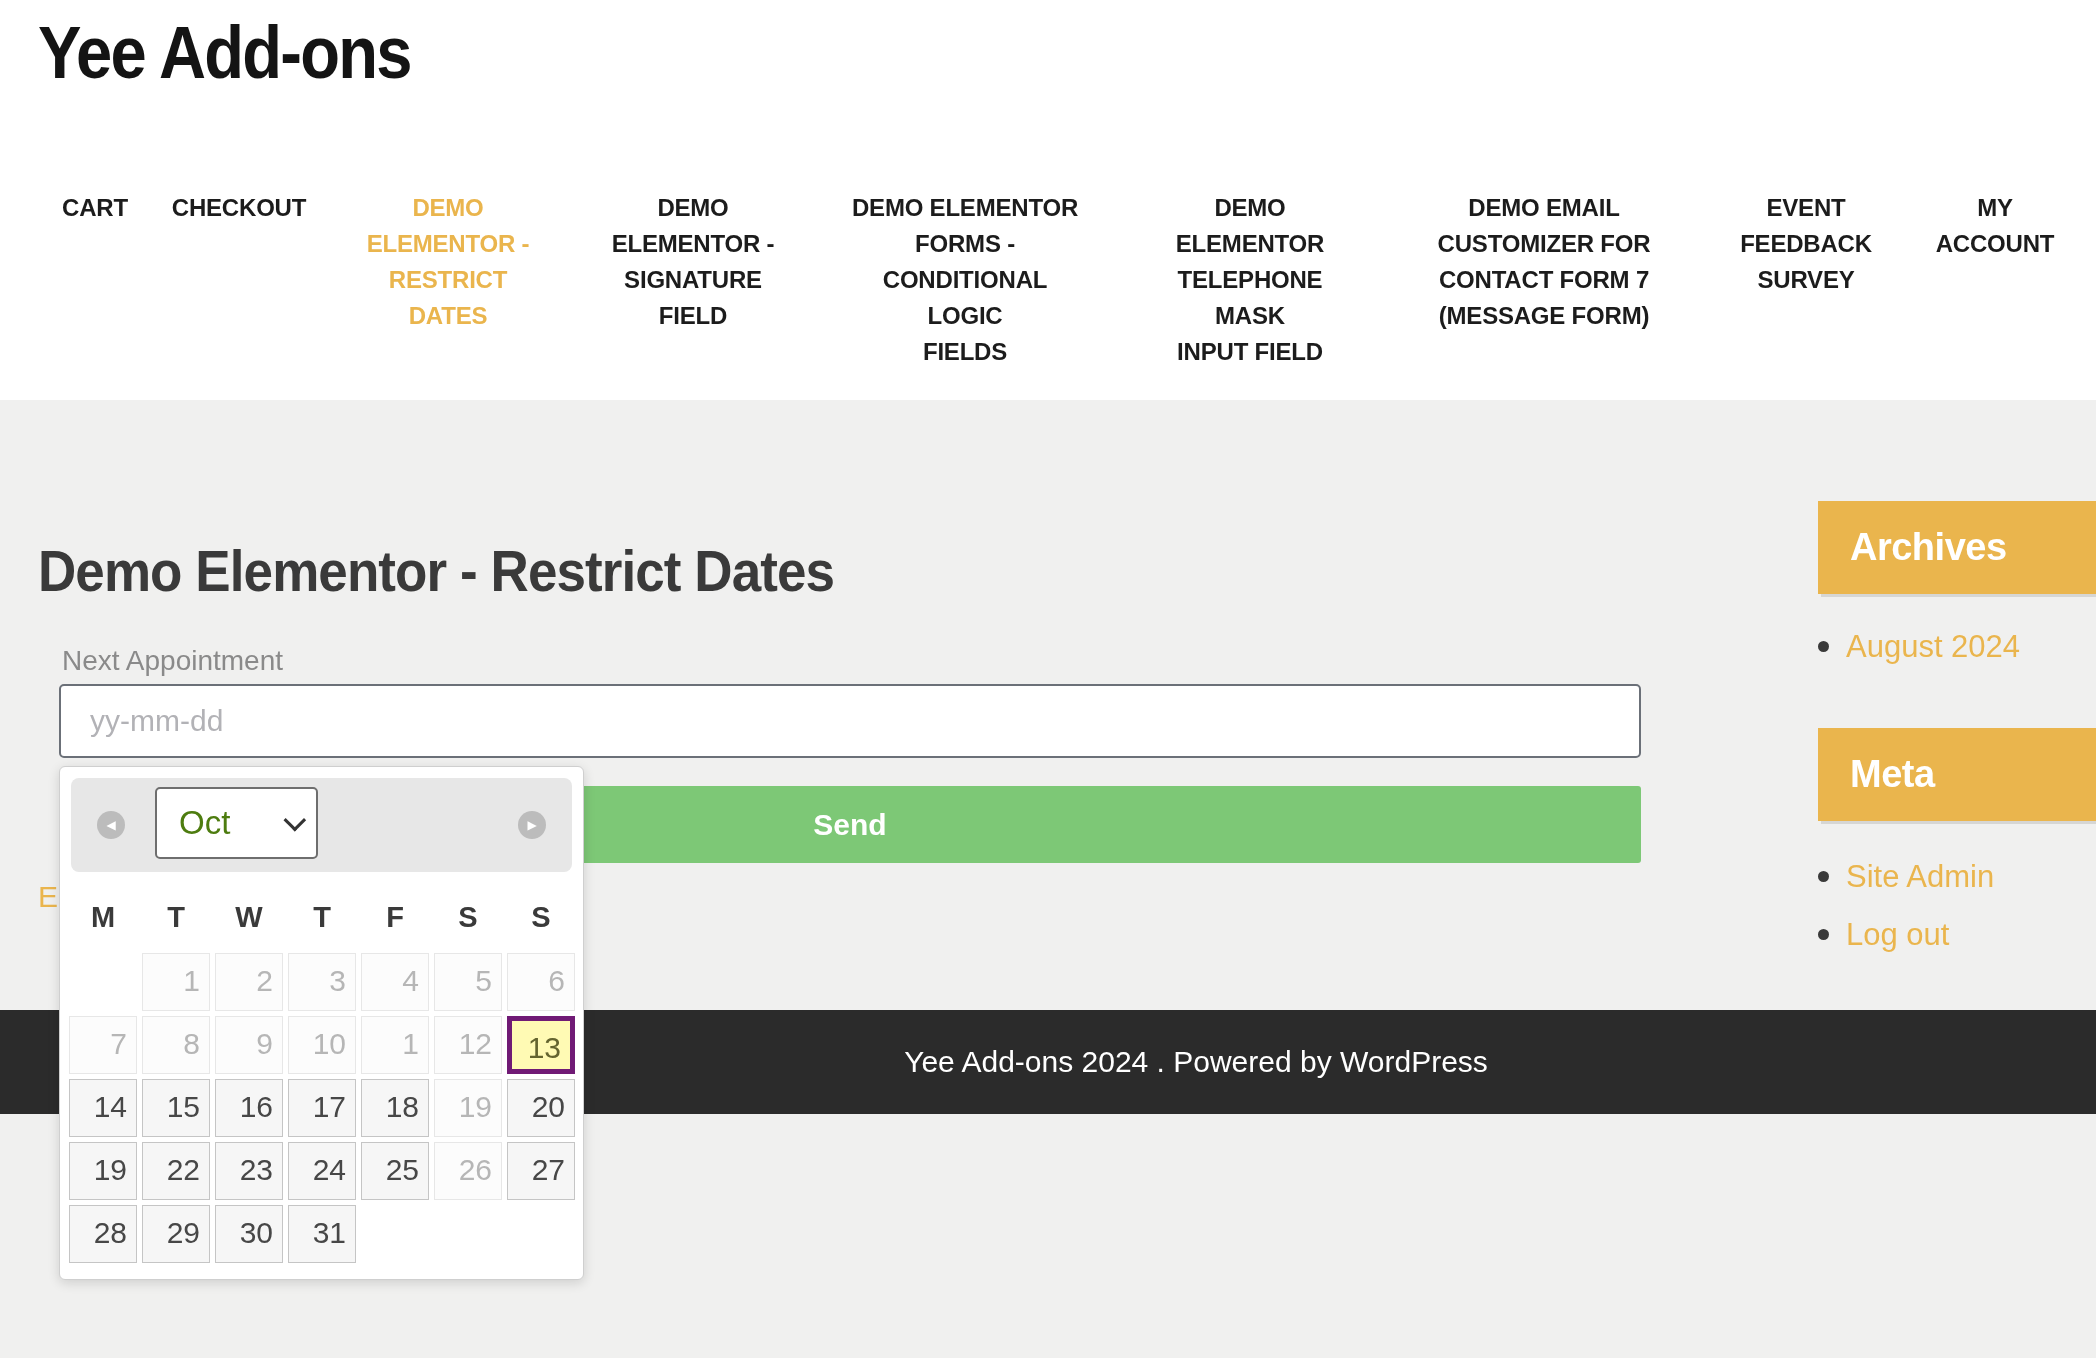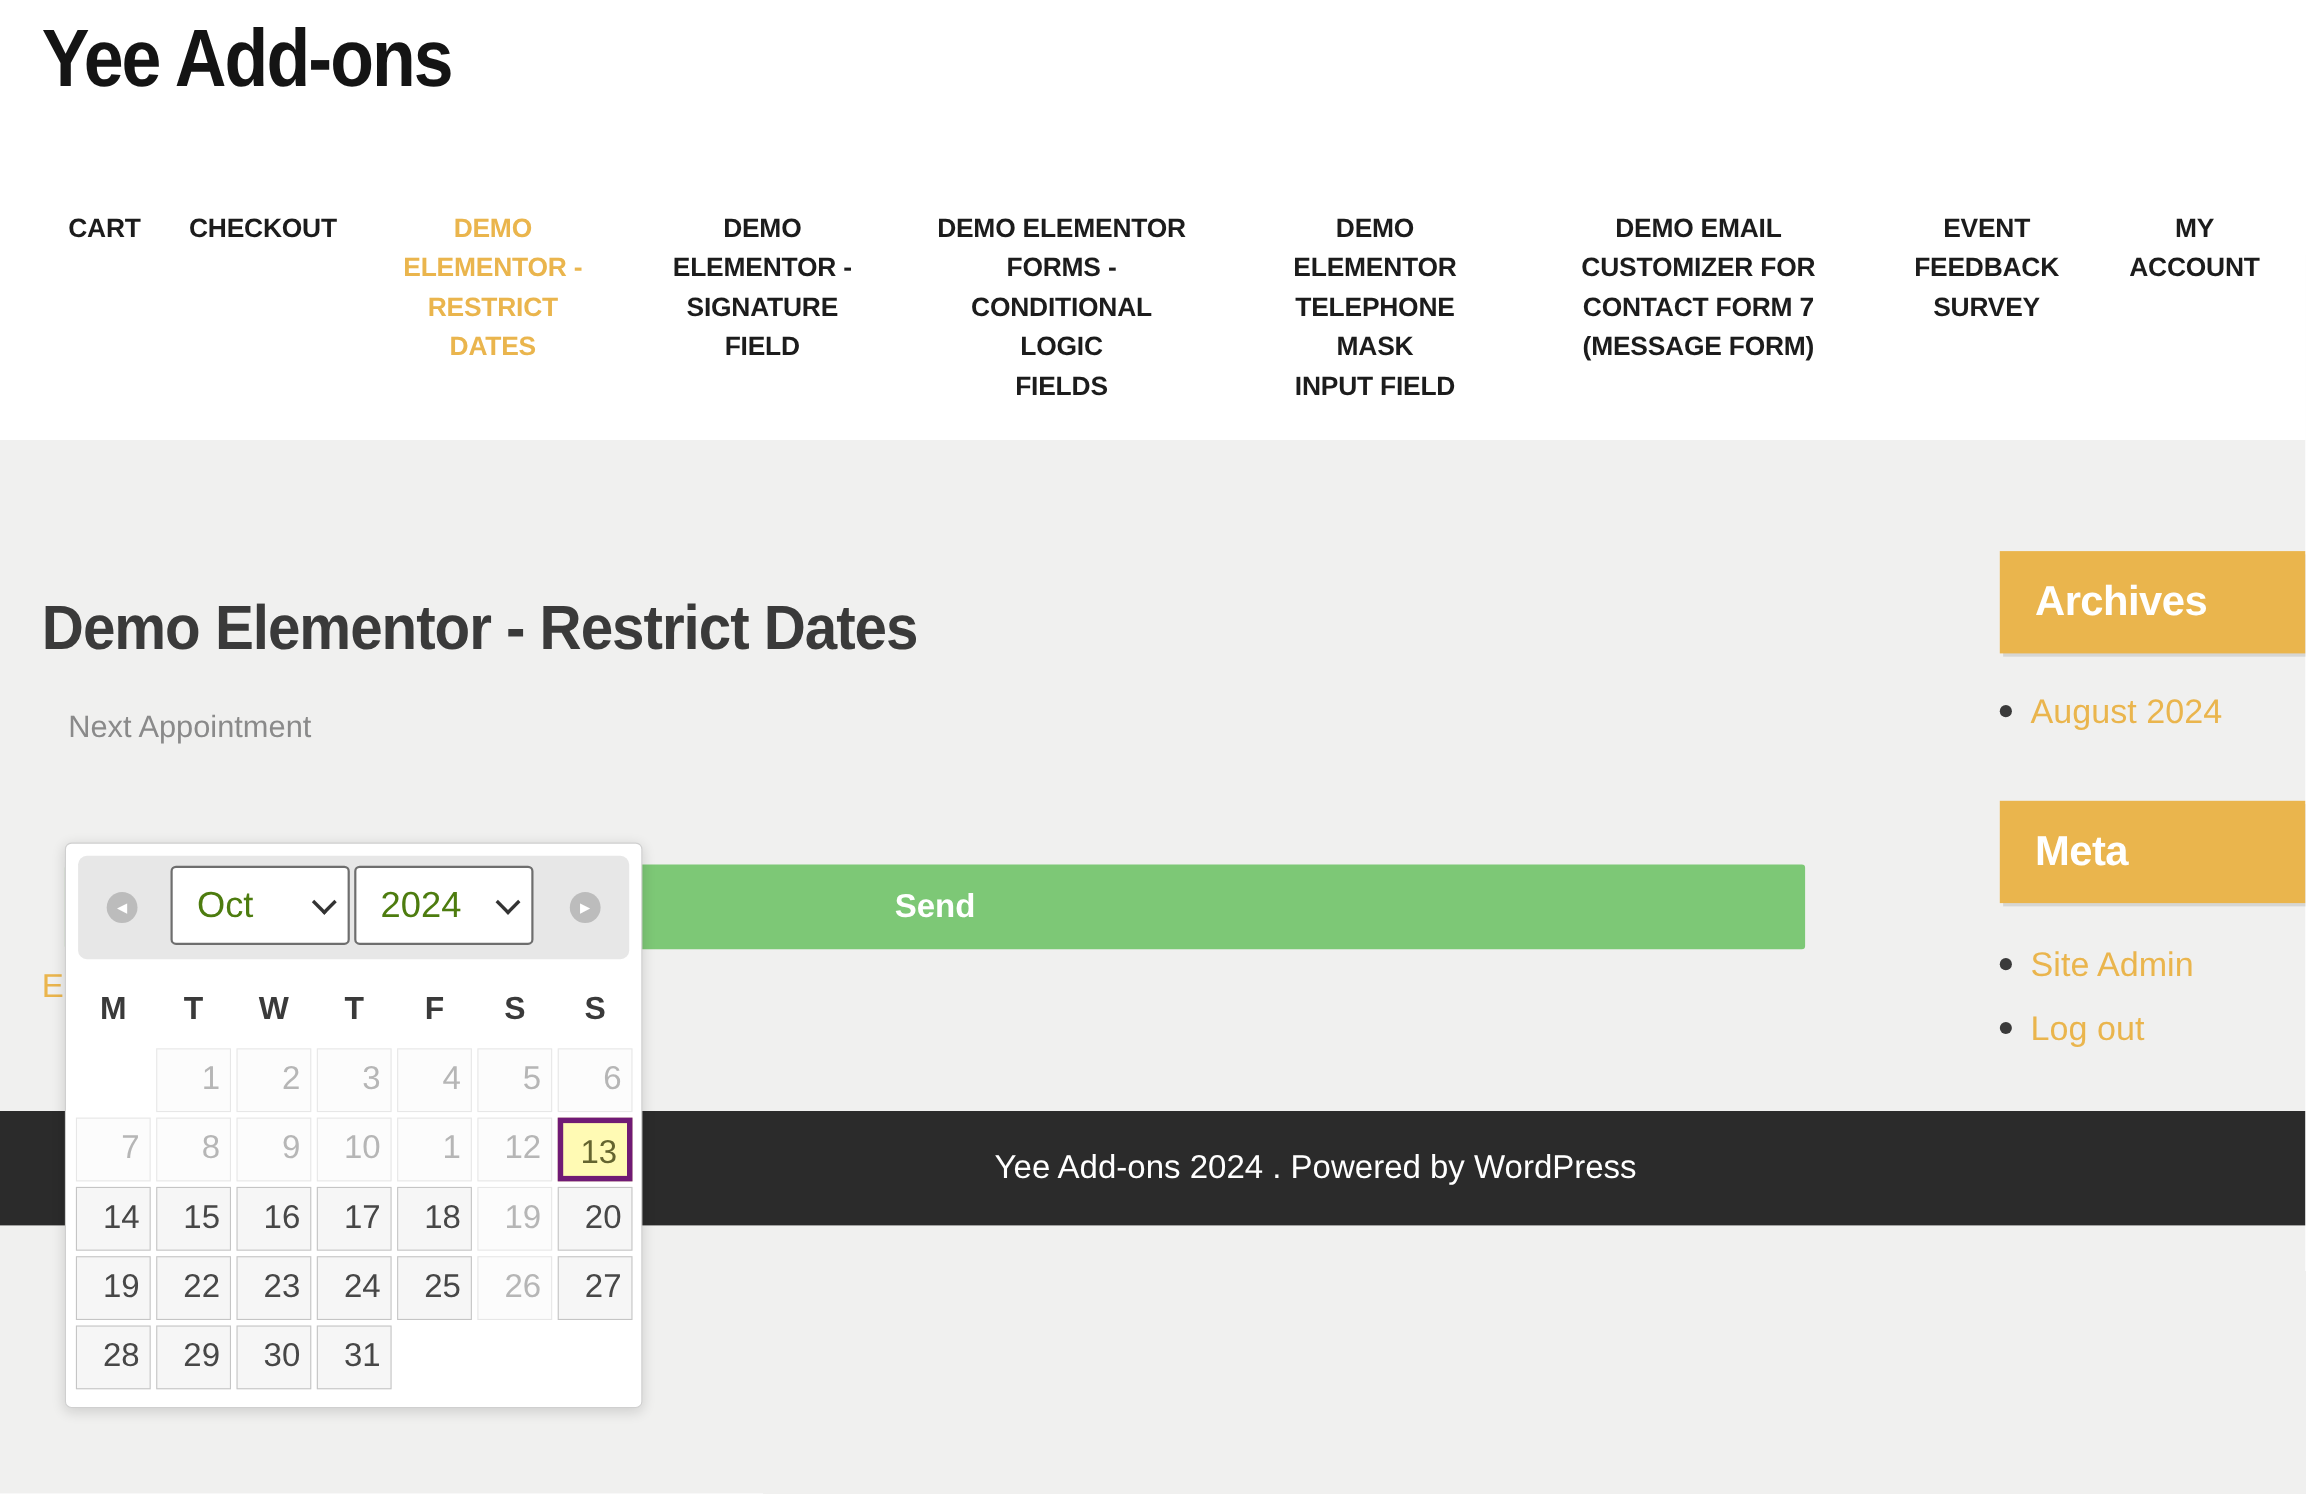--- a/index.html
+++ b/index.html
@@ -140,20 +140,21 @@
 SURVEY</a>
       <a class="nav-item" style="left: 1995px; width: 130px;">MY
 ACCOUNT</a>
     </nav>
 
   <div class="main-band"></div>
 
   <h1 class="page-title">Demo Elementor - Restrict Dates</h1>
 
   <label class="field-label">Next Appointment</label>
+  <input class="date-input" type="text" placeholder="yy-mm-dd" style="">
   <button class="send-btn">Send</button>
   <a class="edit-link">Edit</a>
 
   <div class="footer-bar">
     <span class="footer-text">Yee Add-ons 2024 . Powered by WordPress</span>
   </div>
 
   <div class="widget-head archives">Archives</div>
   <div class="widget-list archives" id="archives-list">
       <div class="widget-item"><span class="bullet"></span><a>August 2024</a></div>
@@ -169,24 +170,20 @@
     <div class="dp-header">
       <div class="dp-nav prev">
         <span>◀</span>
       </div>
       <div class="dp-nav next">
         <span>▶</span>
       </div>
     </div>
     <div class="dp-select month">
       <span>Oct</span>
-      <span class="chevron"></span>
-    </div>
-    <div class="dp-select year">
-      <span>2024</span>
       <span class="chevron"></span>
     </div>
     <div class="dp-dow" id="dp-dow">
         <div class="dow-cell">M</div>
         <div class="dow-cell">T</div>
         <div class="dow-cell">W</div>
         <div class="dow-cell">T</div>
         <div class="dow-cell">F</div>
         <div class="dow-cell">S</div>
         <div class="dow-cell">S</div>

